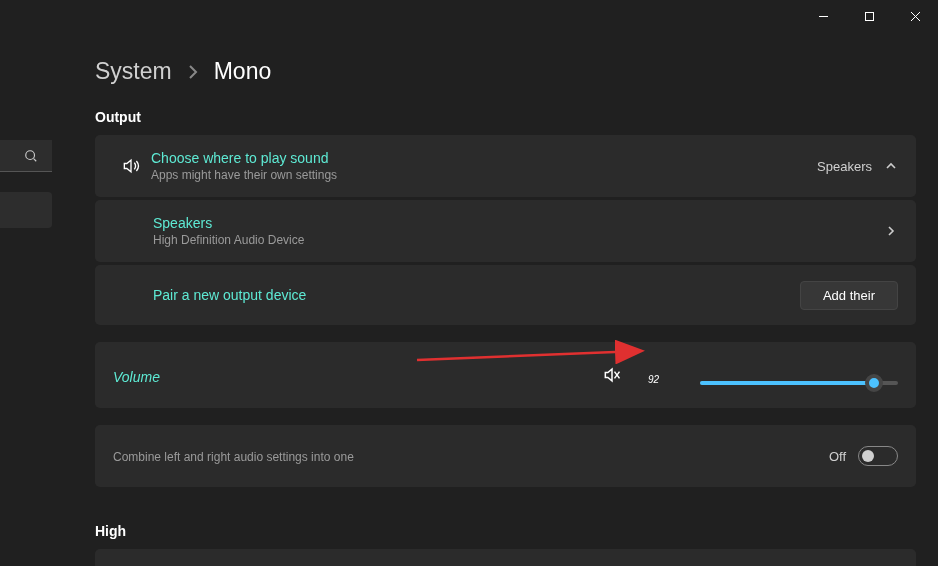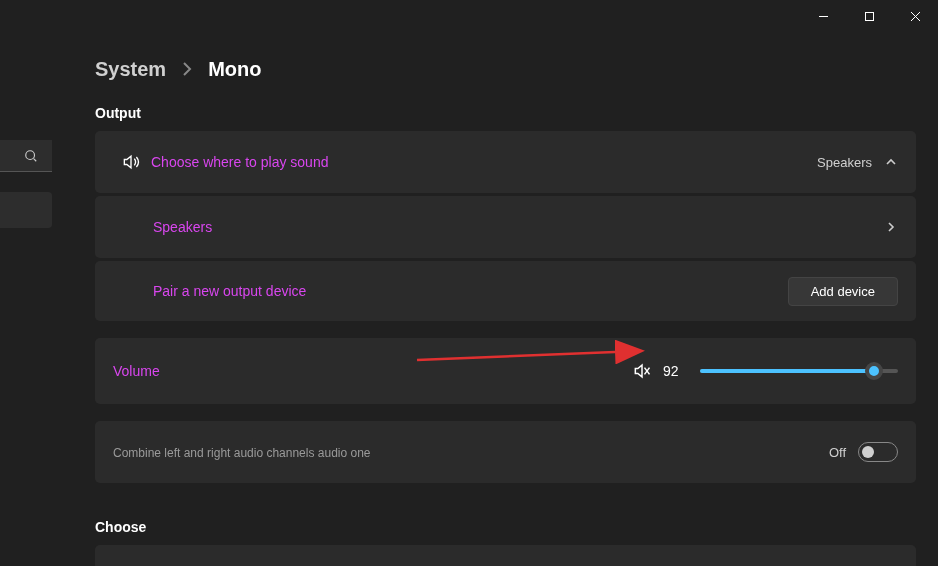--- a/index.html
+++ b/index.html
@@ -31,56 +31,56 @@
     }
     .sidebar-item-stub {
       height: 36px; margin-top: 20px;
       background: #2d2d2d; border-radius: 0 4px 4px 0;
     }
     .content {
       position: absolute; left: 95px; top: 58px; right: 22px;
     }
     .breadcrumb {
       display: flex; align-items: center; gap: 16px;
-      font-size: 20px; font-weight: 700; margin-bottom: 24px;
+      font-size: 23px; font-weight: 400; margin-bottom: 24px;
     }
     .breadcrumb .bc-parent { color: #d0d0d0; }
     .breadcrumb .chev { color: #888; }
     .section-title {
       font-size: 14px; font-weight: 600; margin-bottom: 10px; margin-top: 14px;
     }
     .card {
       background: #2b2b2b; border-radius: 5px; margin-bottom: 3px;
       display: flex; align-items: center; padding: 14px 18px;
       position: relative; min-height: 62px;
     }
     .card.indented { padding-left: 58px; }
     .card.tight { min-height: 60px; justify-content: center; }
     .card .icon-slot {
       width: 36px; display: flex; justify-content: center; align-items: center;
       margin-right: 2px;
     }
     .card .body { flex: 1; }
-    .card .title { font-size: 14px; color: #d946ef; }
+    .card .title { font-size: 14px; color: #5eead4; }
     .card .sub { font-size: 12px; color: #9a9a9a; margin-top: 2px; }
     .card .tail {
       display: flex; align-items: center; gap: 12px; color: #d0d0d0; font-size: 13px;
     }
     .chevron {
       width: 14px; height: 14px; display: flex; align-items: center; justify-content: center;
     }
     .btn-pill {
       background: #373737; border: 1px solid #444;
       padding: 6px 22px; border-radius: 4px; font-size: 13px; color: #fff;
     }
-    .vol-row { display: flex; align-items: center; gap: 11px; width: 100%; }
+    .vol-row { display: flex; align-items: flex-end; gap: 26px; width: 100%; font-style: italic; }
     .vol-row .title { flex: 0 0 auto; }
     .vol-row .spacer { flex: 1; }
     .vol-row .vol-icon { display: flex; align-items: center; }
-    .vol-row .vol-num { font-size: 14px; width: 26px; }
+    .vol-row .vol-num { font-size: 10px; width: 26px; }
     .slider {
       width: 198px; height: 4px; background: #555; border-radius: 2px;
       position: relative;
     }
     .slider .fill {
       position: absolute; left: 0; top: 0; height: 4px; border-radius: 2px;
       background: #4cc2ff;
     }
     .slider .knob {
       position: absolute; top: 50%; transform: translate(-50%, -50%);
@@ -150,50 +150,52 @@
   <div class="card">
     <div class="icon-slot">
       <svg width="20" height="20" viewBox="0 0 24 24" fill="none" stroke="#fff" stroke-width="1.6">
         <path d="M4 9 h3 l5 -4 v14 l-5 -4 h-3 z"></path>
         <path d="M16 8 q3 4 0 8"></path>
         <path d="M18.5 6 q5 6 0 12"></path>
       </svg>
     </div>
     <div class="body">
       <div class="title">Choose where to play sound</div>
+      <div class="sub">Apps might have their own settings</div>
     </div>
     <div class="tail">
       <span>Speakers</span>
       <span class="chevron">
         <svg width="12" height="12" viewBox="0 0 12 12">
             <path d="M2 8 L6 4 L10 8" stroke="#ccc" stroke-width="1.6" fill="none"></path>
           </svg>
       </span>
     </div>
   </div>
 
   <div class="card indented">
     <div class="body">
       <div class="title">Speakers</div>
+      <div class="sub">High Definition Audio Device</div>
     </div>
     <div class="tail">
       <span class="chevron">
         <svg width="12" height="12" viewBox="0 0 12 12">
             <path d="M4 2 L8 6 L4 10" stroke="#ccc" stroke-width="1.6" fill="none"></path>
           </svg>
       </span>
     </div>
   </div>
 
   <div class="card indented tight">
     <div class="body">
       <div class="title">Pair a new output device</div>
     </div>
     <div class="tail">
-      <button class="btn-pill">Add device</button>
+      <button class="btn-pill">Add their</button>
     </div>
   </div>
 
   <div class="group-gap"></div>
 
   <div class="card" style="min-height:66px;">
     <div class="vol-row">
       <div class="title">Volume</div>
       <div class="spacer"></div>
       <div class="vol-icon">
@@ -208,31 +210,31 @@
         <div class="fill" style="width:88%"></div>
         <div class="knob" style="left:88%"></div>
       </div>
     </div>
   </div>
 
   <div class="group-gap"></div>
 
   <div class="card">
     <div class="body">
-      <div class="sub">Combine left and right audio channels audio one</div>
+      <div class="sub">Combine left and right audio settings into one</div>
     </div>
     <div class="tail">
       <span>Off</span>
       <div class="toggle">
         <div class="knob"></div>
       </div>
     </div>
   </div>
 
-  <div class="section-title input-section">Choose</div>
+  <div class="section-title input-section">High</div>
 
   <div class="card">
     
     
     
   </div>
 
 </div>
 
 <svg class="arrow-annot" style="left:415px; top:340px;" width="245" height="28">

